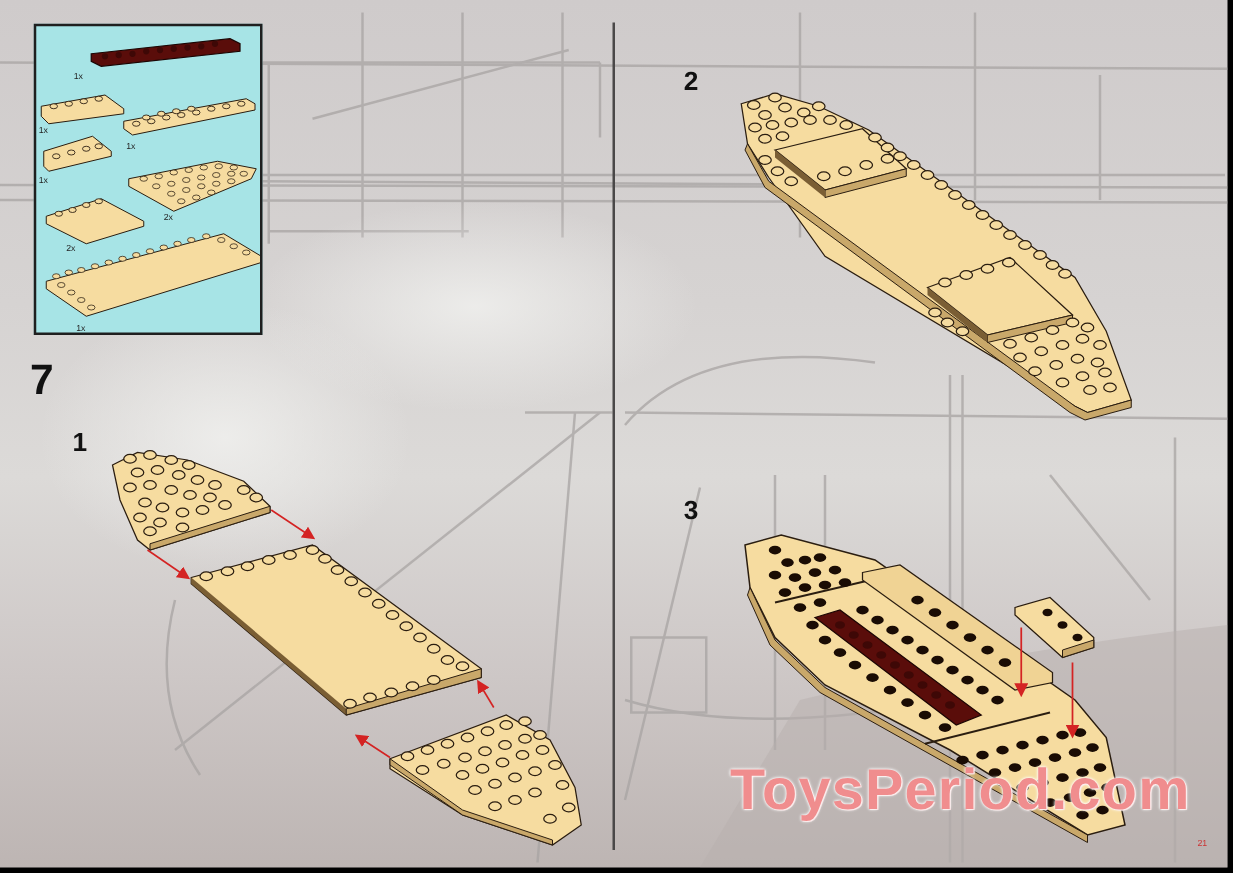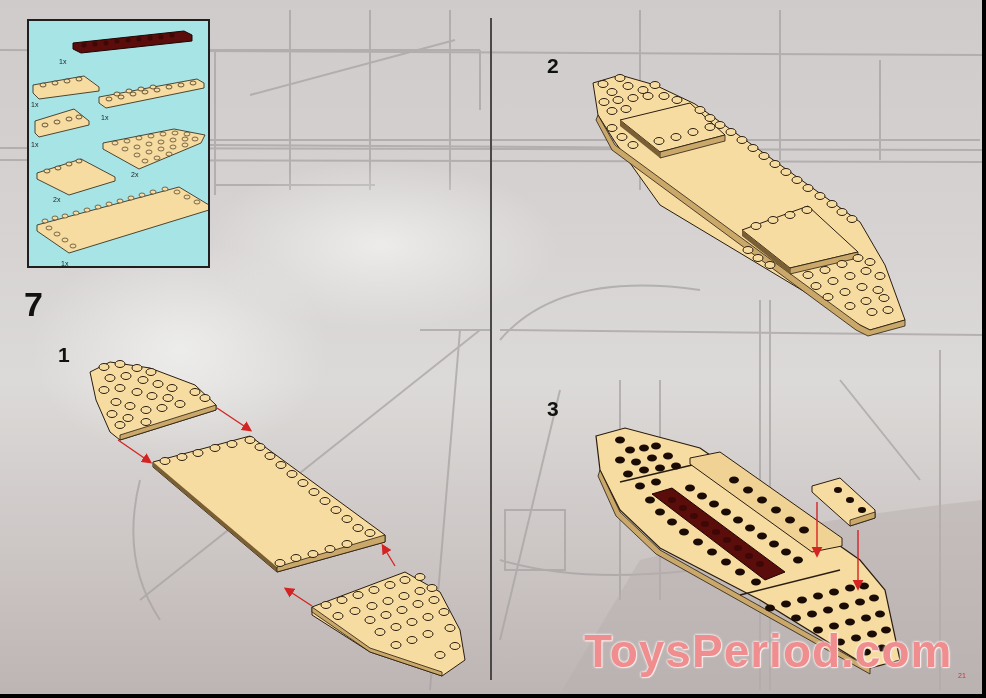--- a/index.html
+++ b/index.html
@@ -13,21 +13,21 @@
   .haze { position:absolute; border-radius:50%; background: radial-gradient(ellipse at center, rgba(240,240,238,0.85) 0%, rgba(240,240,238,0) 70%); }
   #parts-box {
     position: absolute; left: 27px; top: 19px; width: 183px; height: 249px;
     background: #a7e4e6; border: 2px solid #1f1f1f; box-sizing: border-box;
   }
   .qty { position:absolute; font-family: "Liberation Sans", sans-serif; font-size: 7px; color:#222; }
   .step-num { position:absolute; font-family: "Liberation Sans", sans-serif; font-weight: bold; color:#111; }
   #divider { position:absolute; left: 490px; top: 18px; width: 2px; height: 662px; background:#4a4848; }
   .art { position:absolute; left:0; top:0; }
   #watermark {
-    position:absolute; left: 584px; top: 624px; font-family: "Liberation Sans", sans-serif;
+    position:absolute; left: 584px; top: 604px; font-family: "Liberation Sans", sans-serif;
     font-weight: bold; font-size: 46px; color: #f08d8e; letter-spacing: 1px;
     text-shadow: 0 0 3px #fff, 0 0 2px #fff, 1px 1px 0 #f6dada;
   }
   #page-num { position:absolute; left: 958px; top: 672px; font-family: "Liberation Sans", sans-serif; font-size: 7px; color:#c33; }
 </style>
 </head>
 <body>
 
 <div id="page">
 

